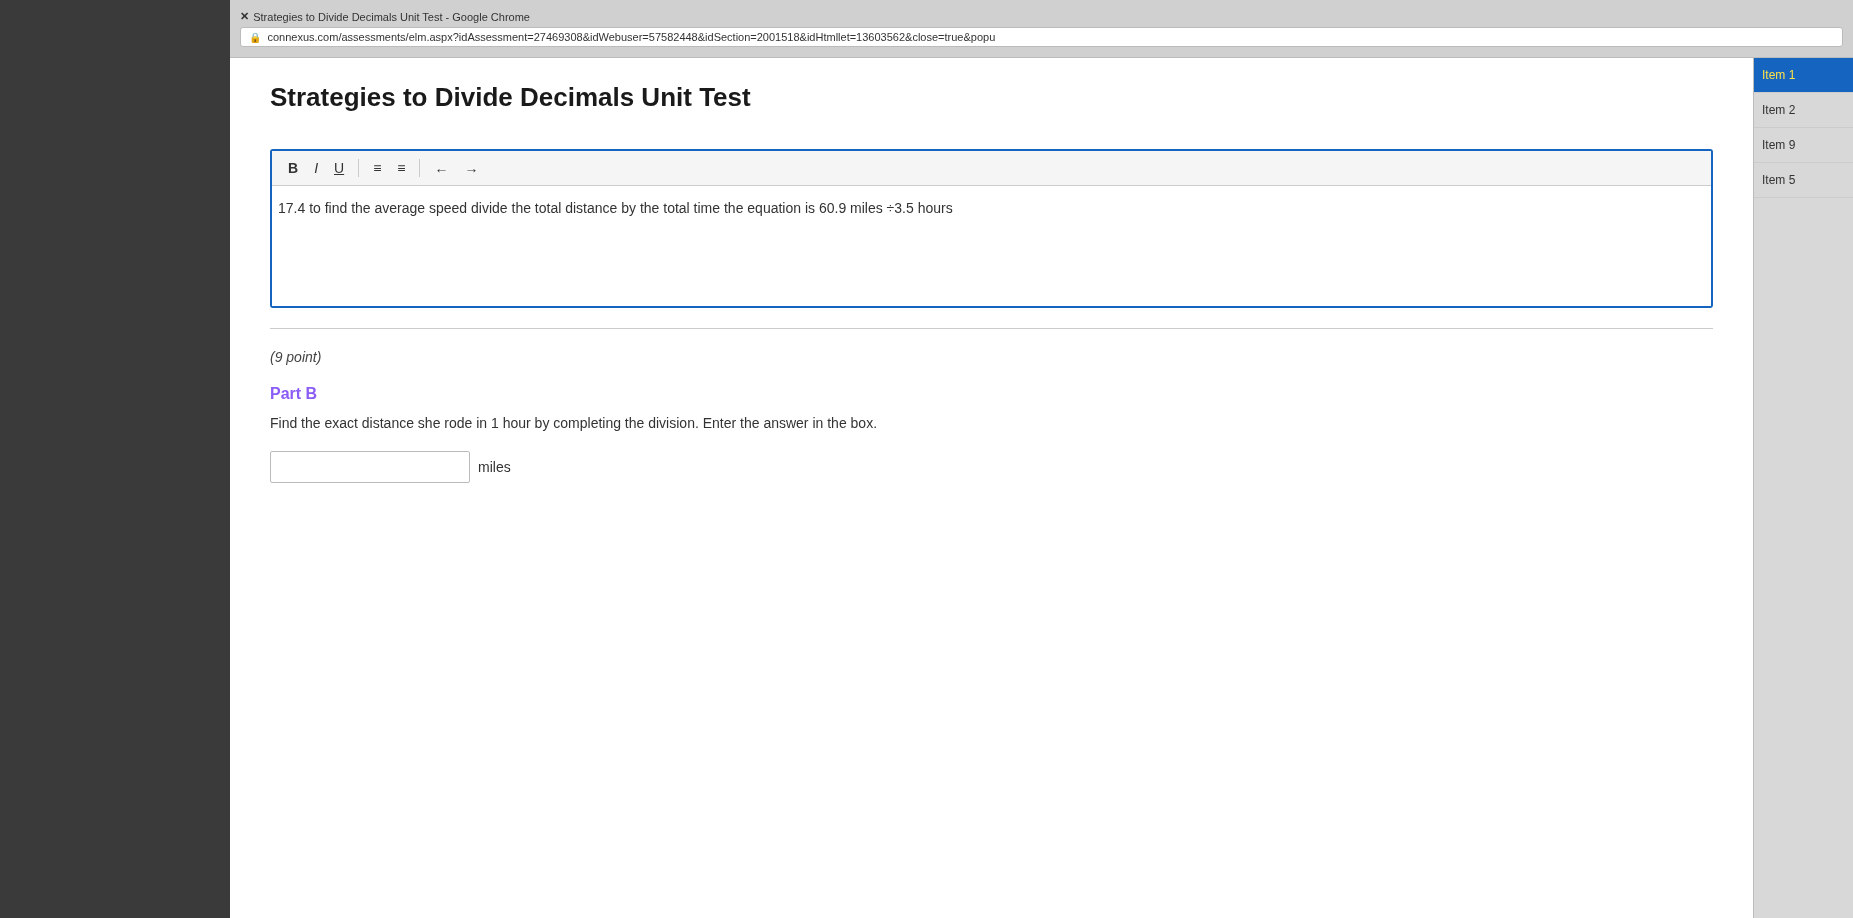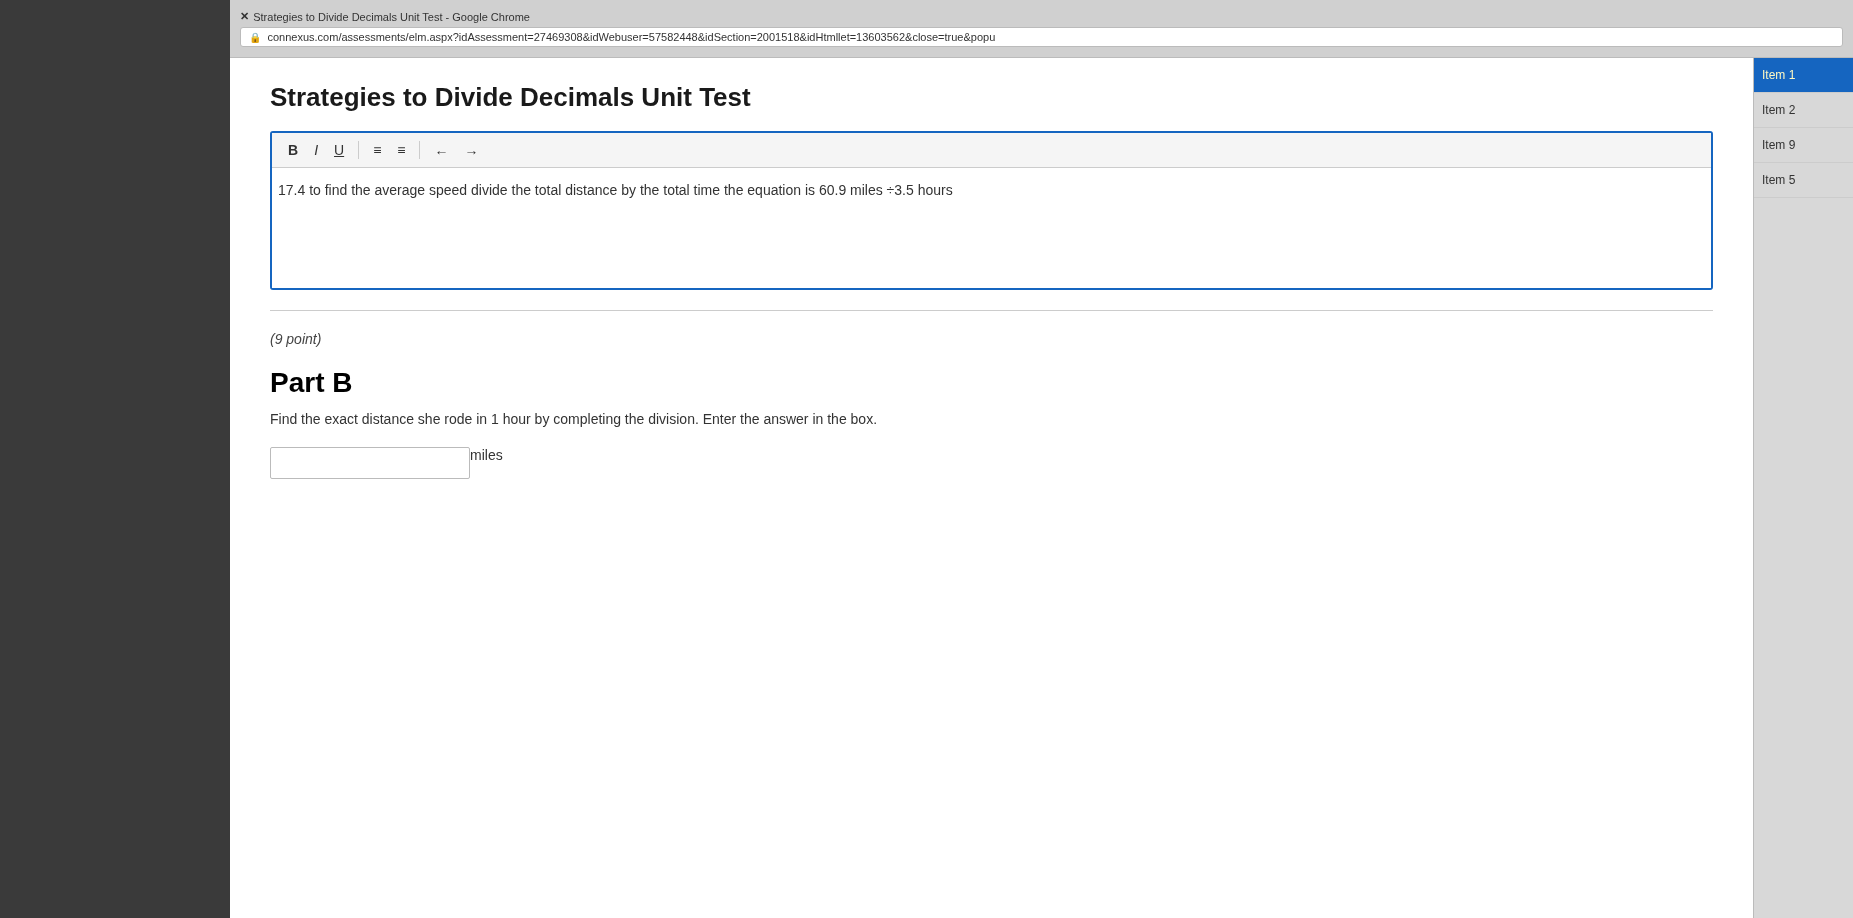--- a/index.html
+++ b/index.html
@@ -89,21 +89,21 @@
       background: white;
       padding: 24px 40px;
       overflow-y: auto;
       position: relative;
     }
 
     .page-title {
       font-size: 26px;
       font-weight: bold;
       color: #1a1a1a;
-      margin-bottom: 18px;
+      margin-bottom: 36px;
     }
 
     
     .editor-container {
       border: 2px solid #1565c0;
       border-radius: 3px;
       margin-bottom: 20px;
     }
 
     .editor-toolbar {
@@ -164,35 +164,37 @@
     
     .points-text {
       font-style: italic;
       color: #444;
       font-size: 14px;
       margin-bottom: 20px;
     }
 
     
     .part-heading {
-      font-size: 28px;
+      font-size: 16px;
       font-weight: bold;
-      color: #000000;
+      color: #8b5cf6;
       margin-bottom: 12px;
     }
 
     .part-description {
       font-size: 14px;
       color: #333;
       margin-bottom: 20px;
     }
 
     
     .answer-row {
       display: flex;
+      align-items: center;
+      gap: 8px;
     }
 
     .answer-input {
       width: 200px;
       height: 32px;
       border: 1px solid #bbb;
       border-radius: 2px;
       padding: 0 8px;
       font-size: 14px;
     }
@@ -215,21 +217,21 @@
     .sidebar-item {
       padding: 10px 8px;
       font-size: 12px;
       color: #333;
       border-bottom: 1px solid #ccc;
       cursor: pointer;
     }
 
     .sidebar-item.active {
       background: #1565c0;
-      color: #fef9c3;
+      color: #fde047;
     }
   </style>
 </head>
 <body>
 
 <div class="left-panel"></div>
 
 <div class="main-area">
 
   <div class="browser-chrome">

